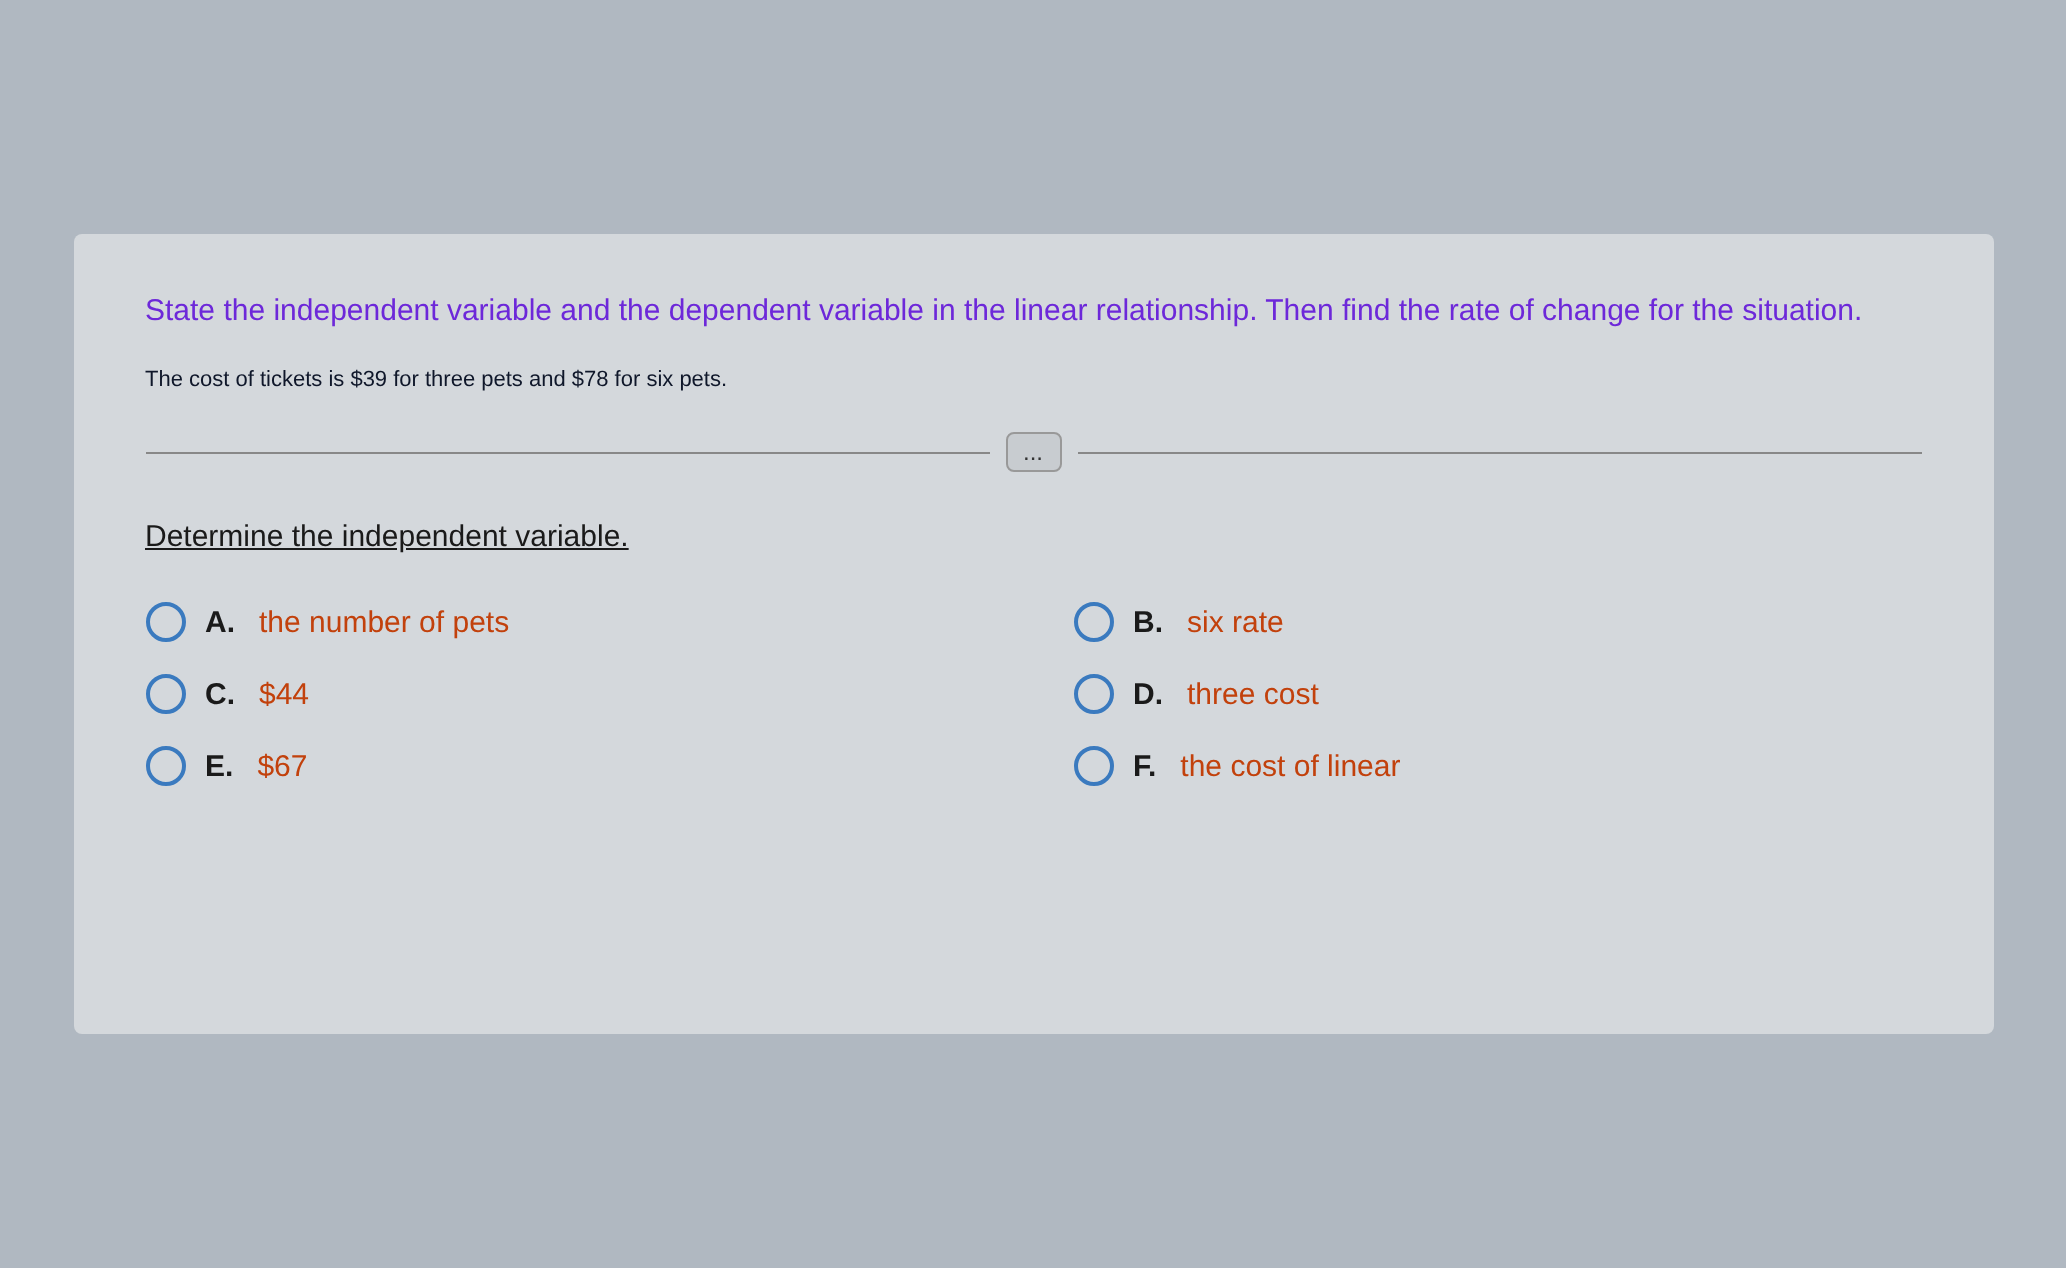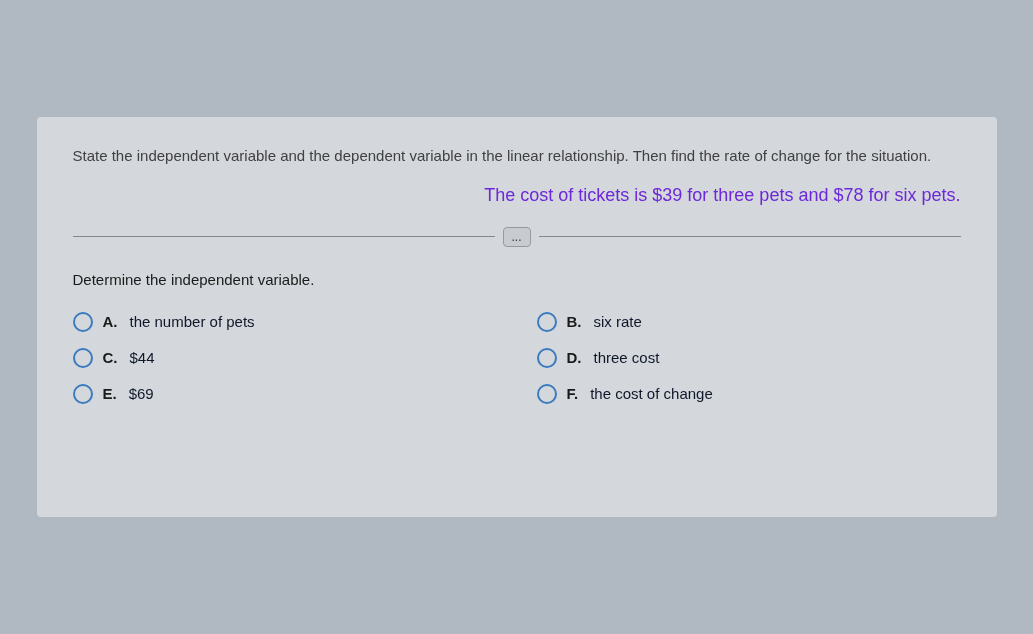--- a/index.html
+++ b/index.html
@@ -22,31 +22,30 @@
       background: #d4d8dc;
       width: 960px;
       min-height: 400px;
       padding: 28px 36px 36px 36px;
       border-radius: 4px;
       position: relative;
     }
 
     .instructions {
       font-size: 15px;
-      color: #404040;
+      color: #6d28d9;
       line-height: 1.5;
       margin-bottom: 14px;
     }
 
     .problem-statement {
-      font-size: 18px;
-      color: #6d28d9;
+      font-size: 11px;
+      color: #0f172a;
       line-height: 1.5;
       margin-bottom: 18px;
-      text-align: right;
     }
 
     .divider-container {
       display: flex;
       align-items: center;
       margin-bottom: 24px;
     }
 
     .divider-line {
       flex: 1;
@@ -62,20 +61,21 @@
       font-size: 12px;
       color: #333;
       cursor: pointer;
       margin: 0 8px;
     }
 
     .question-label {
       font-size: 15px;
       color: #1a1a1a;
       margin-bottom: 24px;
+      text-decoration: underline;
     }
 
     .options-grid {
       display: grid;
       grid-template-columns: 1fr 1fr;
       gap: 16px 40px;
     }
 
     .option {
       display: flex;
@@ -96,21 +96,21 @@
       display: inline-block;
     }
 
     .option-letter {
       font-weight: bold;
       color: #1a1a1a;
       margin-right: 2px;
     }
 
     .option-text {
-      color: #0f172a;
+      color: #c2410c;
     }
   </style>
 </head>
 <body>
 
 <div class="card">
   <p class="instructions">State the independent variable and the dependent variable in the linear relationship. Then find the rate of change for the situation.</p>
   <p class="problem-statement">The cost of tickets is $39 for three pets and $78 for six pets.</p>
 
   <div class="divider-container">
@@ -138,21 +138,21 @@
         <span class="option-text">$44</span>
       </div>
       <div class="option">
         <span class="radio-circle"></span>
         <span class="option-letter">D.</span>
         <span class="option-text">three cost</span>
       </div>
       <div class="option">
         <span class="radio-circle"></span>
         <span class="option-letter">E.</span>
-        <span class="option-text">$69</span>
+        <span class="option-text">$67</span>
       </div>
       <div class="option">
         <span class="radio-circle"></span>
         <span class="option-letter">F.</span>
-        <span class="option-text">the cost of change</span>
+        <span class="option-text">the cost of linear</span>
       </div>
     </div>
 </div>
 
 </body></html>

